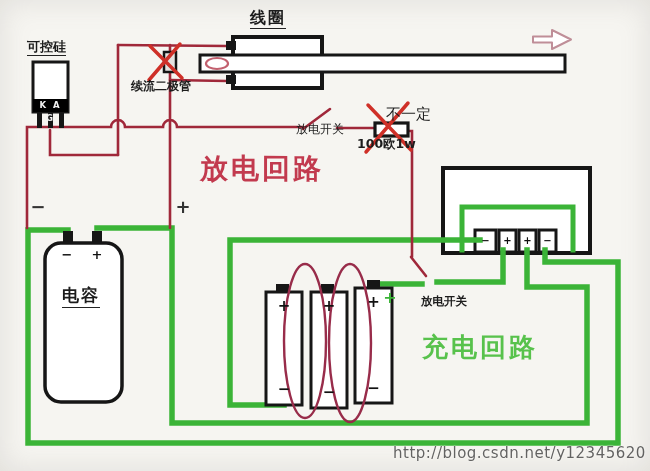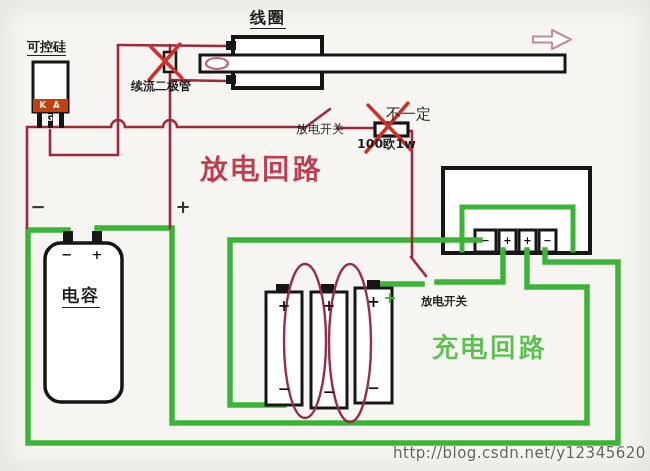--- a/index.html
+++ b/index.html
@@ -5,21 +5,21 @@
   html,body{margin:0;padding:0;}
   .stage{position:relative;width:650px;height:471px;background:#f6f5f1;overflow:hidden;
          font-family:"DejaVu Sans",sans-serif;box-shadow:inset 0 0 30px rgba(120,115,110,.18);}
   .stage svg{position:absolute;left:0;top:0;}
   .lbl{position:absolute;color:#1c1c1c;white-space:nowrap;line-height:1.1;}
   .b{font-weight:bold;}
   .u{border-bottom:1.6px solid #222;padding-bottom:1px;font-family:Liberation Serif, serif;}
   .red-big{color:#c23a4e;font-size:28px;letter-spacing:3px;font-weight:bold;}
   .green-big{color:#58c24c;font-size:26px;letter-spacing:3px;font-weight:bold;}
   .sym{position:absolute;text-align:center;font-weight:bold;color:#111;}
-  .kag{position:absolute;left:33px;top:99px;width:35px;height:13px;background:#c2410c;
+  .kag{position:absolute;left:33px;top:99px;width:35px;height:13px;background:#000000;
        color:#f2f2f2;font-size:8.5px;font-weight:bold;letter-spacing:2px;text-align:center;line-height:13px;}
   .wm{position:absolute;left:393px;top:444px;font-size:15px;color:#404040;opacity:.8;
       text-shadow:0 0 2px #ffffff;letter-spacing:.5px;}
 </style>
 </head>
 <body>
 
 <div class="stage">
 
   <svg width="650" height="471" viewBox="0 0 650 471">
@@ -97,21 +97,21 @@
   <div class="lbl b u" style="left:27px;top:40px;font-size:13px;">可控硅</div>
   <div class="kag">K A G</div>
   <div class="lbl b" style="left:131px;top:36px;font-size:12px;margin-top:44px;">续流二极管</div>
   <div class="lbl b u" style="left:250px;top:9px;font-size:16px;letter-spacing:2px;">线圈</div>
   <div class="lbl red-big" style="left:200px;top:154px;">放电回路</div>
   <div class="lbl" style="left:296px;top:123px;font-size:12px;">放电开关</div>
   <div class="lbl" style="left:386px;top:106px;font-size:15px;">不一定</div>
   <div class="lbl b" style="left:357px;top:137px;font-size:12.5px;">100欧1w</div>
   <div class="lbl b u" style="left:62px;top:287px;font-size:17px;letter-spacing:2px;text-align:right;">电容</div>
   <div class="lbl b" style="left:421px;top:295px;font-size:11.5px;">放电开关</div>
-  <div class="lbl green-big" style="left:432px;top:333px;">充电回路</div>
+  <div class="lbl green-big" style="left:422px;top:333px;">充电回路</div>
 
   <div class="sym" style="left:30px;top:196px;width:16px;font-size:18px;color:#333;">−</div>
   <div class="sym" style="left:175px;top:196px;width:16px;font-size:18px;color:#333;">+</div>
   <div class="sym" style="left:382px;top:288px;width:16px;font-size:16px;color:#3bb437;">+</div>
   <div class="sym" style="left:60px;top:247px;width:14px;font-size:13px;">−</div>
   <div class="sym" style="left:90px;top:247px;width:14px;font-size:13px;">+</div>
 
   <div class="sym" style="left:266px;top:297px;width:36px;font-size:15px;">+</div>
   <div class="sym" style="left:266px;top:380px;width:36px;font-size:15px;">−</div>
   <div class="sym" style="left:311px;top:297px;width:36px;font-size:15px;">+</div>

